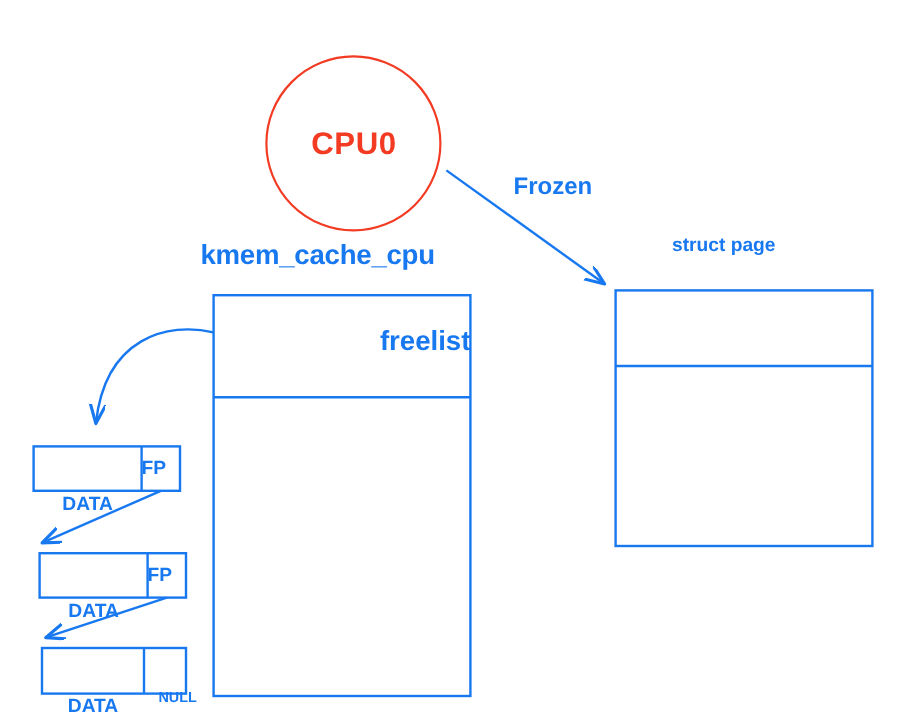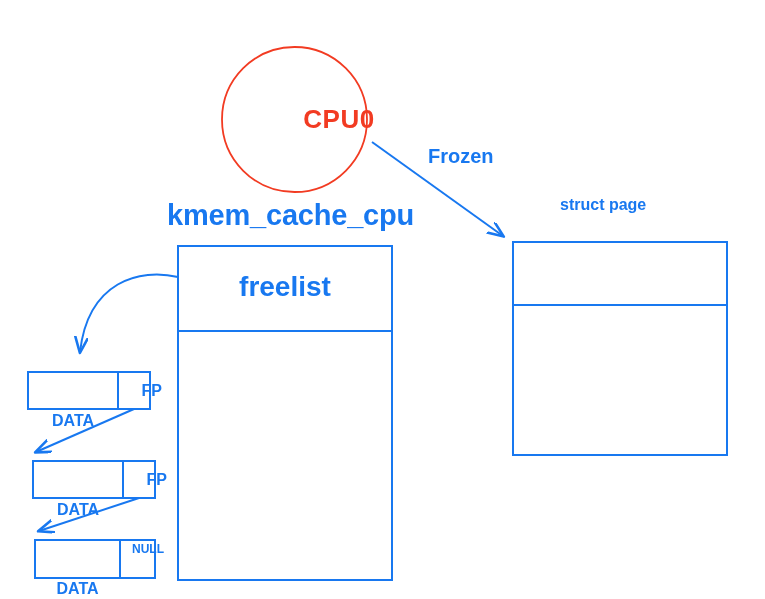--- a/index.html
+++ b/index.html
@@ -35,59 +35,57 @@
     position: absolute;
     color: #f23b22;
     font-weight: bold;
     font-size: 26px;
     left: 222px;
     top: 104px;
     width: 146px;
     text-align: center;
     letter-spacing: 0.5px;
     font-family: "Liberation Sans", sans-serif;
-    padding-left: 44px;
   }
   .title-kmem {
     left: 167px;
     top: 199px;
-    font-size: 29px;
+    font-size: 23px;
     letter-spacing: -0.2px;
   }
   .title-page {
     left: 560px;
     top: 196px;
     font-size: 16px;
   }
   .title-frozen {
     left: 428px;
     top: 145px;
     font-size: 20px;
   }
   .cell-freelist {
     left: 178px;
     top: 271px;
     width: 214px;
-    text-align: center;
-    font-size: 28px;
+    text-align: right;
+    font-size: 23px;
   }
   .cell-freelist-null {
     left: 528px;
     top: 265px;
     font-size: 23px;
   }
   .cell-data {
     font-size: 16px;
     text-align: center;
     margin-top: 30px;
   }
   .cell-fp {
     font-size: 16px;
-    text-align: right;
-    padding-left: 12px;
+    text-align: left;
   }
   .cell-null {
     font-size: 12px;
     text-align: center;
   }
 </style>
 </head>
 <body>
 
 <div id="canvas">
@@ -133,15 +131,15 @@
 
   <div class="lbl cell-freelist">freelist</div>
 
   <div class="lbl cell-data" style="left:28px; top:382px; width:90px;">DATA</div>
   <div class="lbl cell-fp" style="left:118px; top:382px; width:32px;">FP</div>
 
   <div class="lbl cell-data" style="left:33px; top:471px; width:90px;">DATA</div>
   <div class="lbl cell-fp" style="left:123px; top:471px; width:32px;">FP</div>
 
   <div class="lbl cell-data" style="left:35px; top:550px; width:85px;">DATA</div>
-  <div class="lbl cell-null" style="left:120px; top:542px; width:56px;">NULL</div>
+  <div class="lbl cell-null" style="left:120px; top:574px; width:56px;">NULL</div>
 
 </div>
 
 </body></html>

